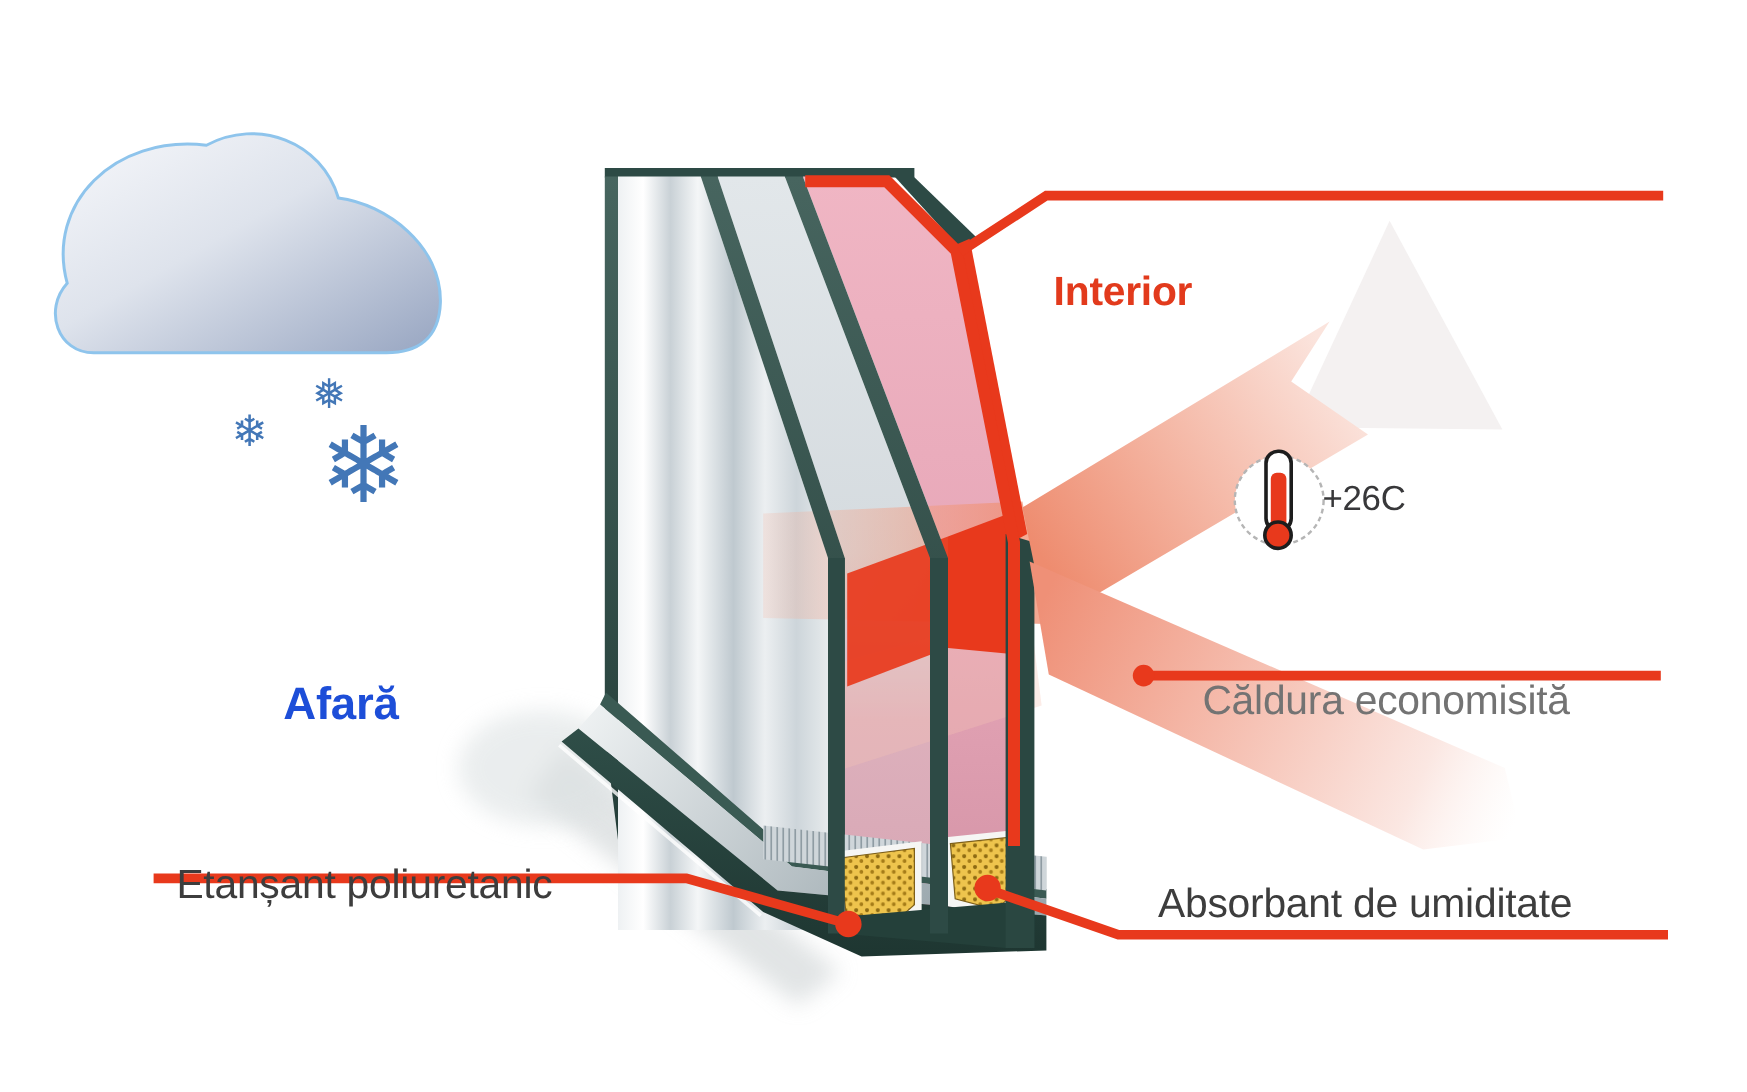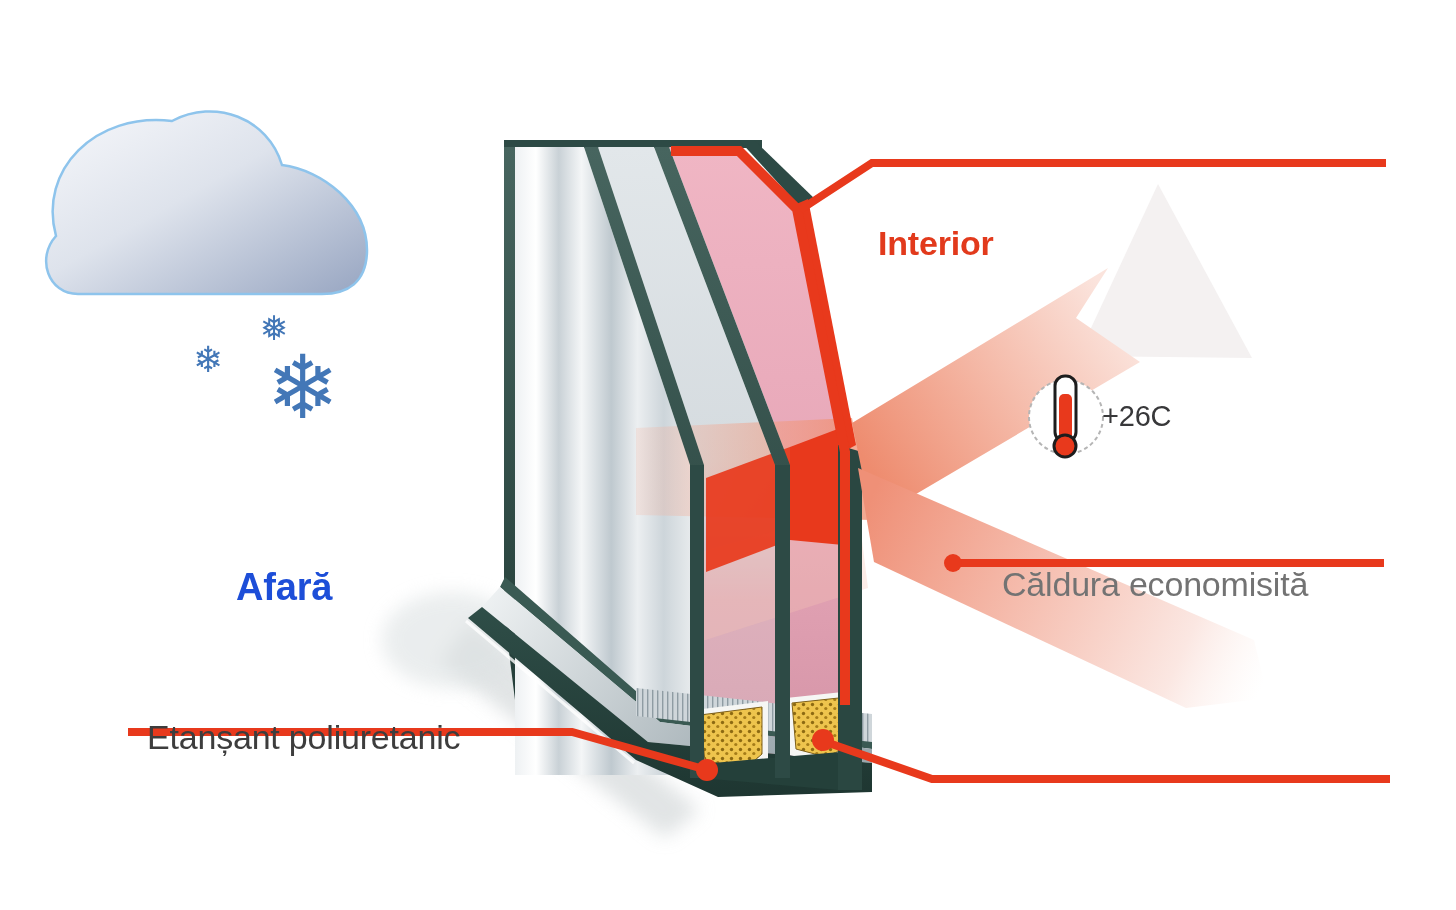--- a/index.html
+++ b/index.html
@@ -166,15 +166,16 @@
     <rect x="1055" y="376" width="21" height="66" rx="10" fill="#ffffff" stroke="#1d1d1d" stroke-width="3"></rect>
     <rect x="1059" y="394" width="13" height="50" rx="5" fill="#e8391c"></rect>
     <circle cx="1065" cy="446" r="11" fill="#e8391c" stroke="#1d1d1d" stroke-width="3"></circle>
   </g>
 </svg>
 
 <div class="lbl lbl-interior">Interior</div>
 <div class="lbl lbl-temp">+26C</div>
 <div class="lbl lbl-gray lbl-heat">Căldura economisită</div>
 <div class="lbl lbl-gray lbl-sealant">Etanșant poliuretanic</div>
+<div class="lbl lbl-gray lbl-desiccant">Absorbant de umiditate</div>
 <div class="lbl lbl-outside">Afară</div>
 
 </div>
 
 </body></html>

